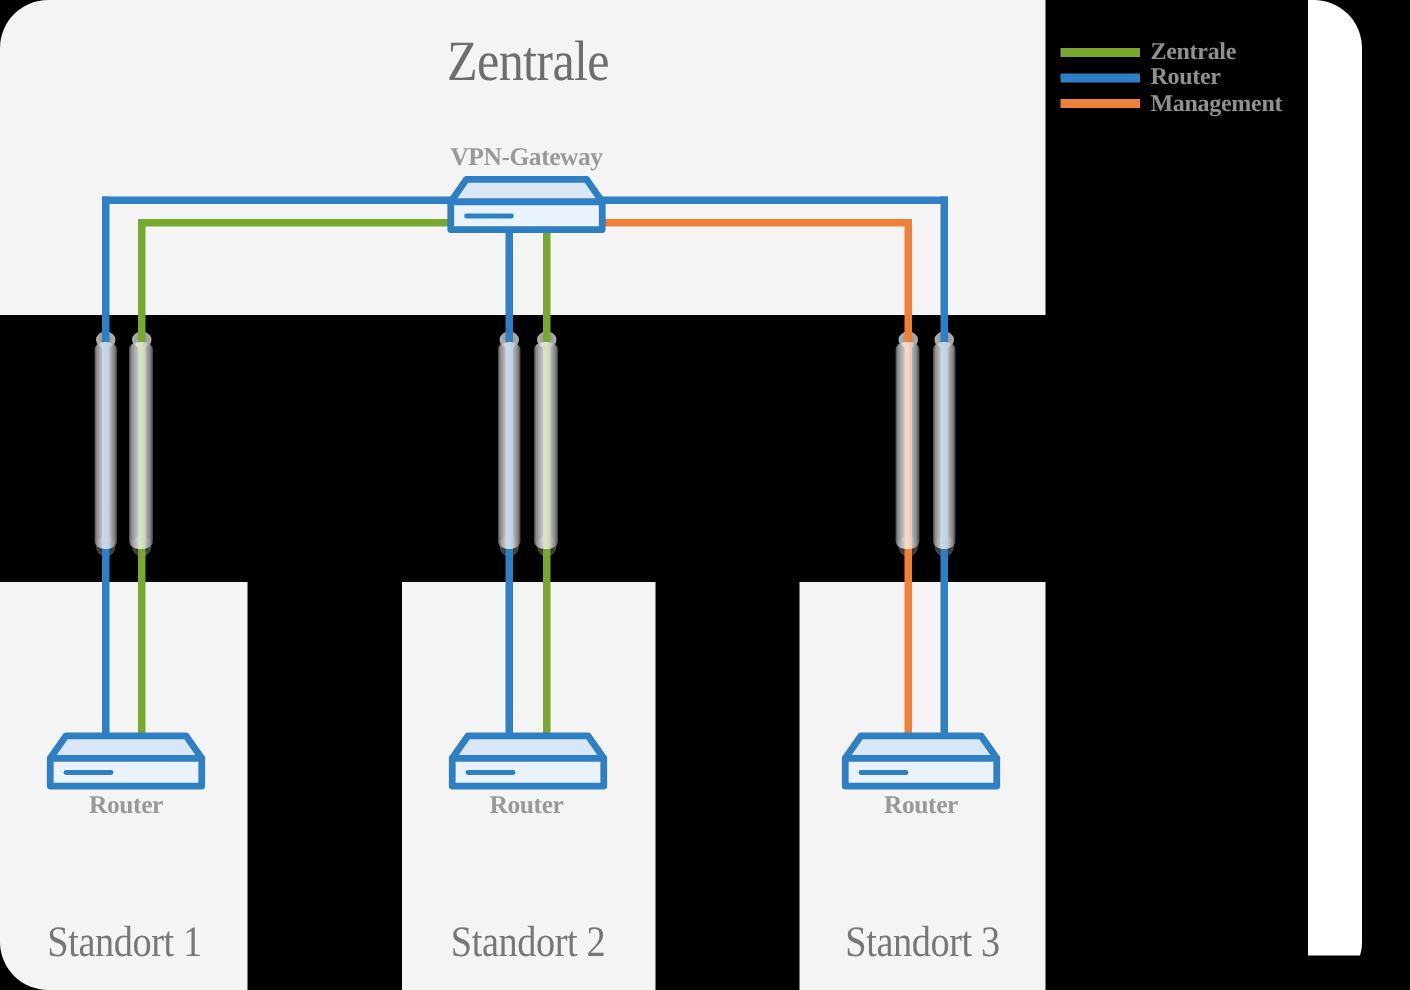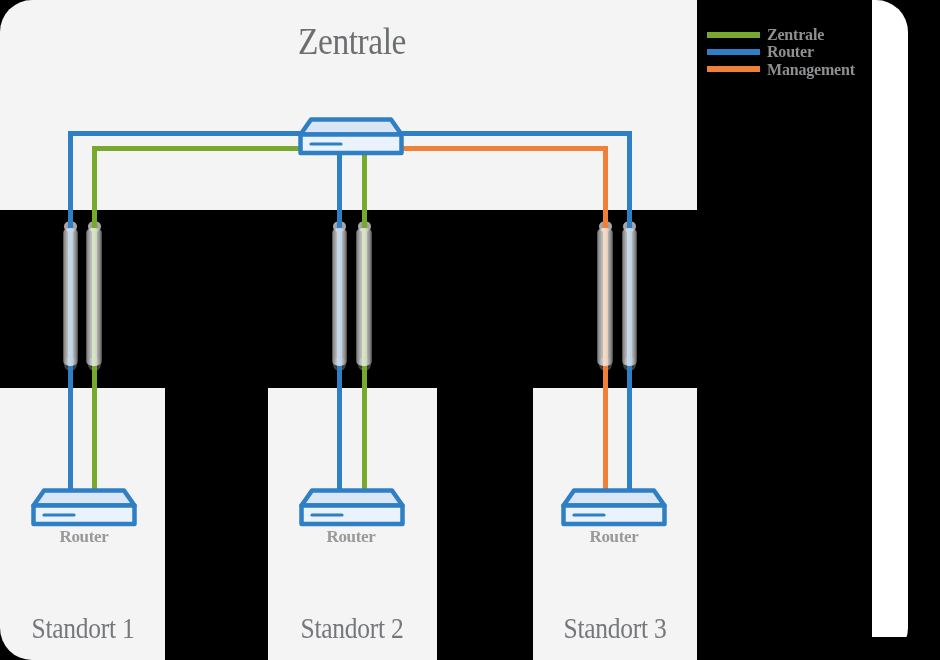--- a/index.html
+++ b/index.html
@@ -102,20 +102,21 @@
     <rect x="3.5" y="18.5" width="101" height="18.5" fill="#eaf2fc" stroke="#2e7fc3" stroke-width="4.5" stroke-linejoin="round"></rect>
     <line x1="14" y1="28" x2="44" y2="28" stroke="#2e7fc3" stroke-width="3.2" stroke-linecap="round"></line>
   </svg>
   <svg class="abs device" style="left:560px;top:486.5px;" width="108" height="41" viewBox="0 0 108 41">
     <polygon points="14,3.5 94,3.5 104.5,18.5 3.5,18.5" fill="#d9e6f5" stroke="#2e7fc3" stroke-width="4.5" stroke-linejoin="round"></polygon>
     <rect x="3.5" y="18.5" width="101" height="18.5" fill="#eaf2fc" stroke="#2e7fc3" stroke-width="4.5" stroke-linejoin="round"></rect>
     <line x1="14" y1="28" x2="44" y2="28" stroke="#2e7fc3" stroke-width="3.2" stroke-linecap="round"></line>
   </svg>
 
   <div class="abs big-title" style="left:232px;top:22px;">Zentrale</div>
+  <div class="abs dev-label" style="left:271px;top:95px;">VPN-Gateway</div>
 
   <div class="abs dev-label" style="left:4px;top:527px;">Router</div>
   <div class="abs dev-label" style="left:271px;top:527px;">Router</div>
   <div class="abs dev-label" style="left:534px;top:527px;">Router</div>
 
   <div class="abs site-title" style="left:-17px;top:613px;">Standort 1</div>
   <div class="abs site-title" style="left:252px;top:613px;">Standort 2</div>
   <div class="abs site-title" style="left:515px;top:613px;">Standort 3</div>
 
   <div class="abs legend-swatch" style="left: 706.5px; top: 31.5px; background-color: rgb(119, 169, 47);"></div>

